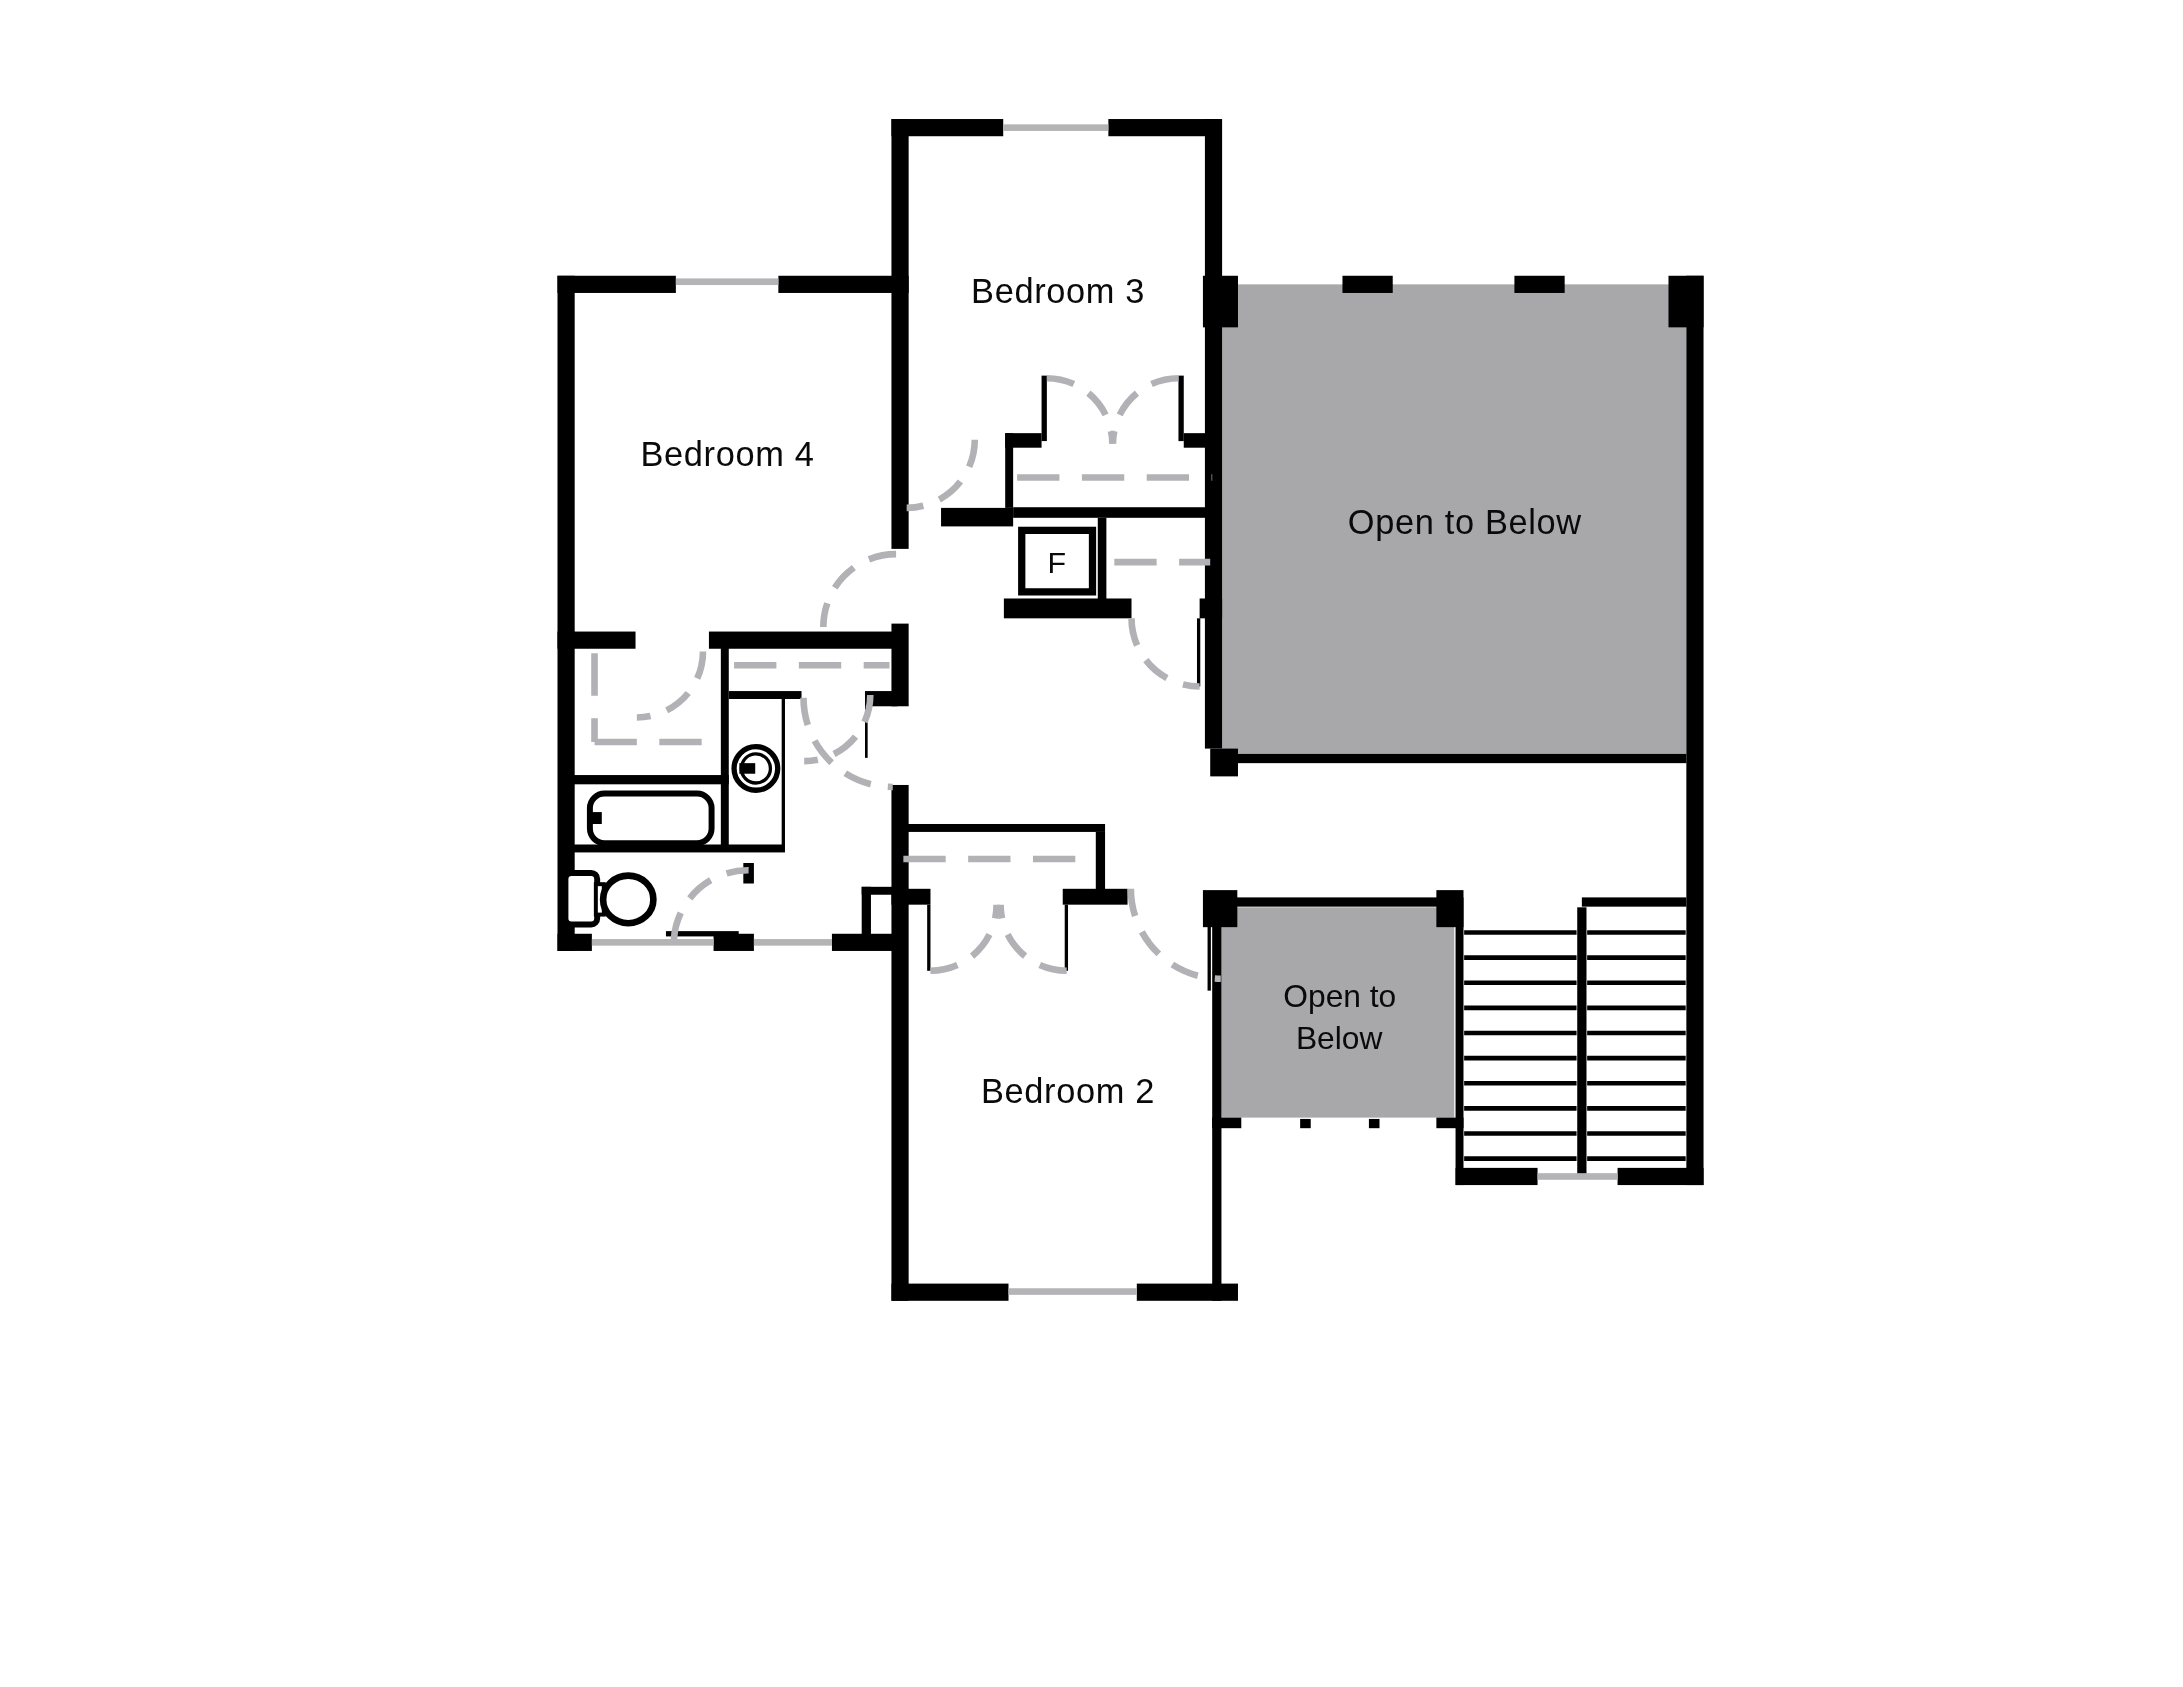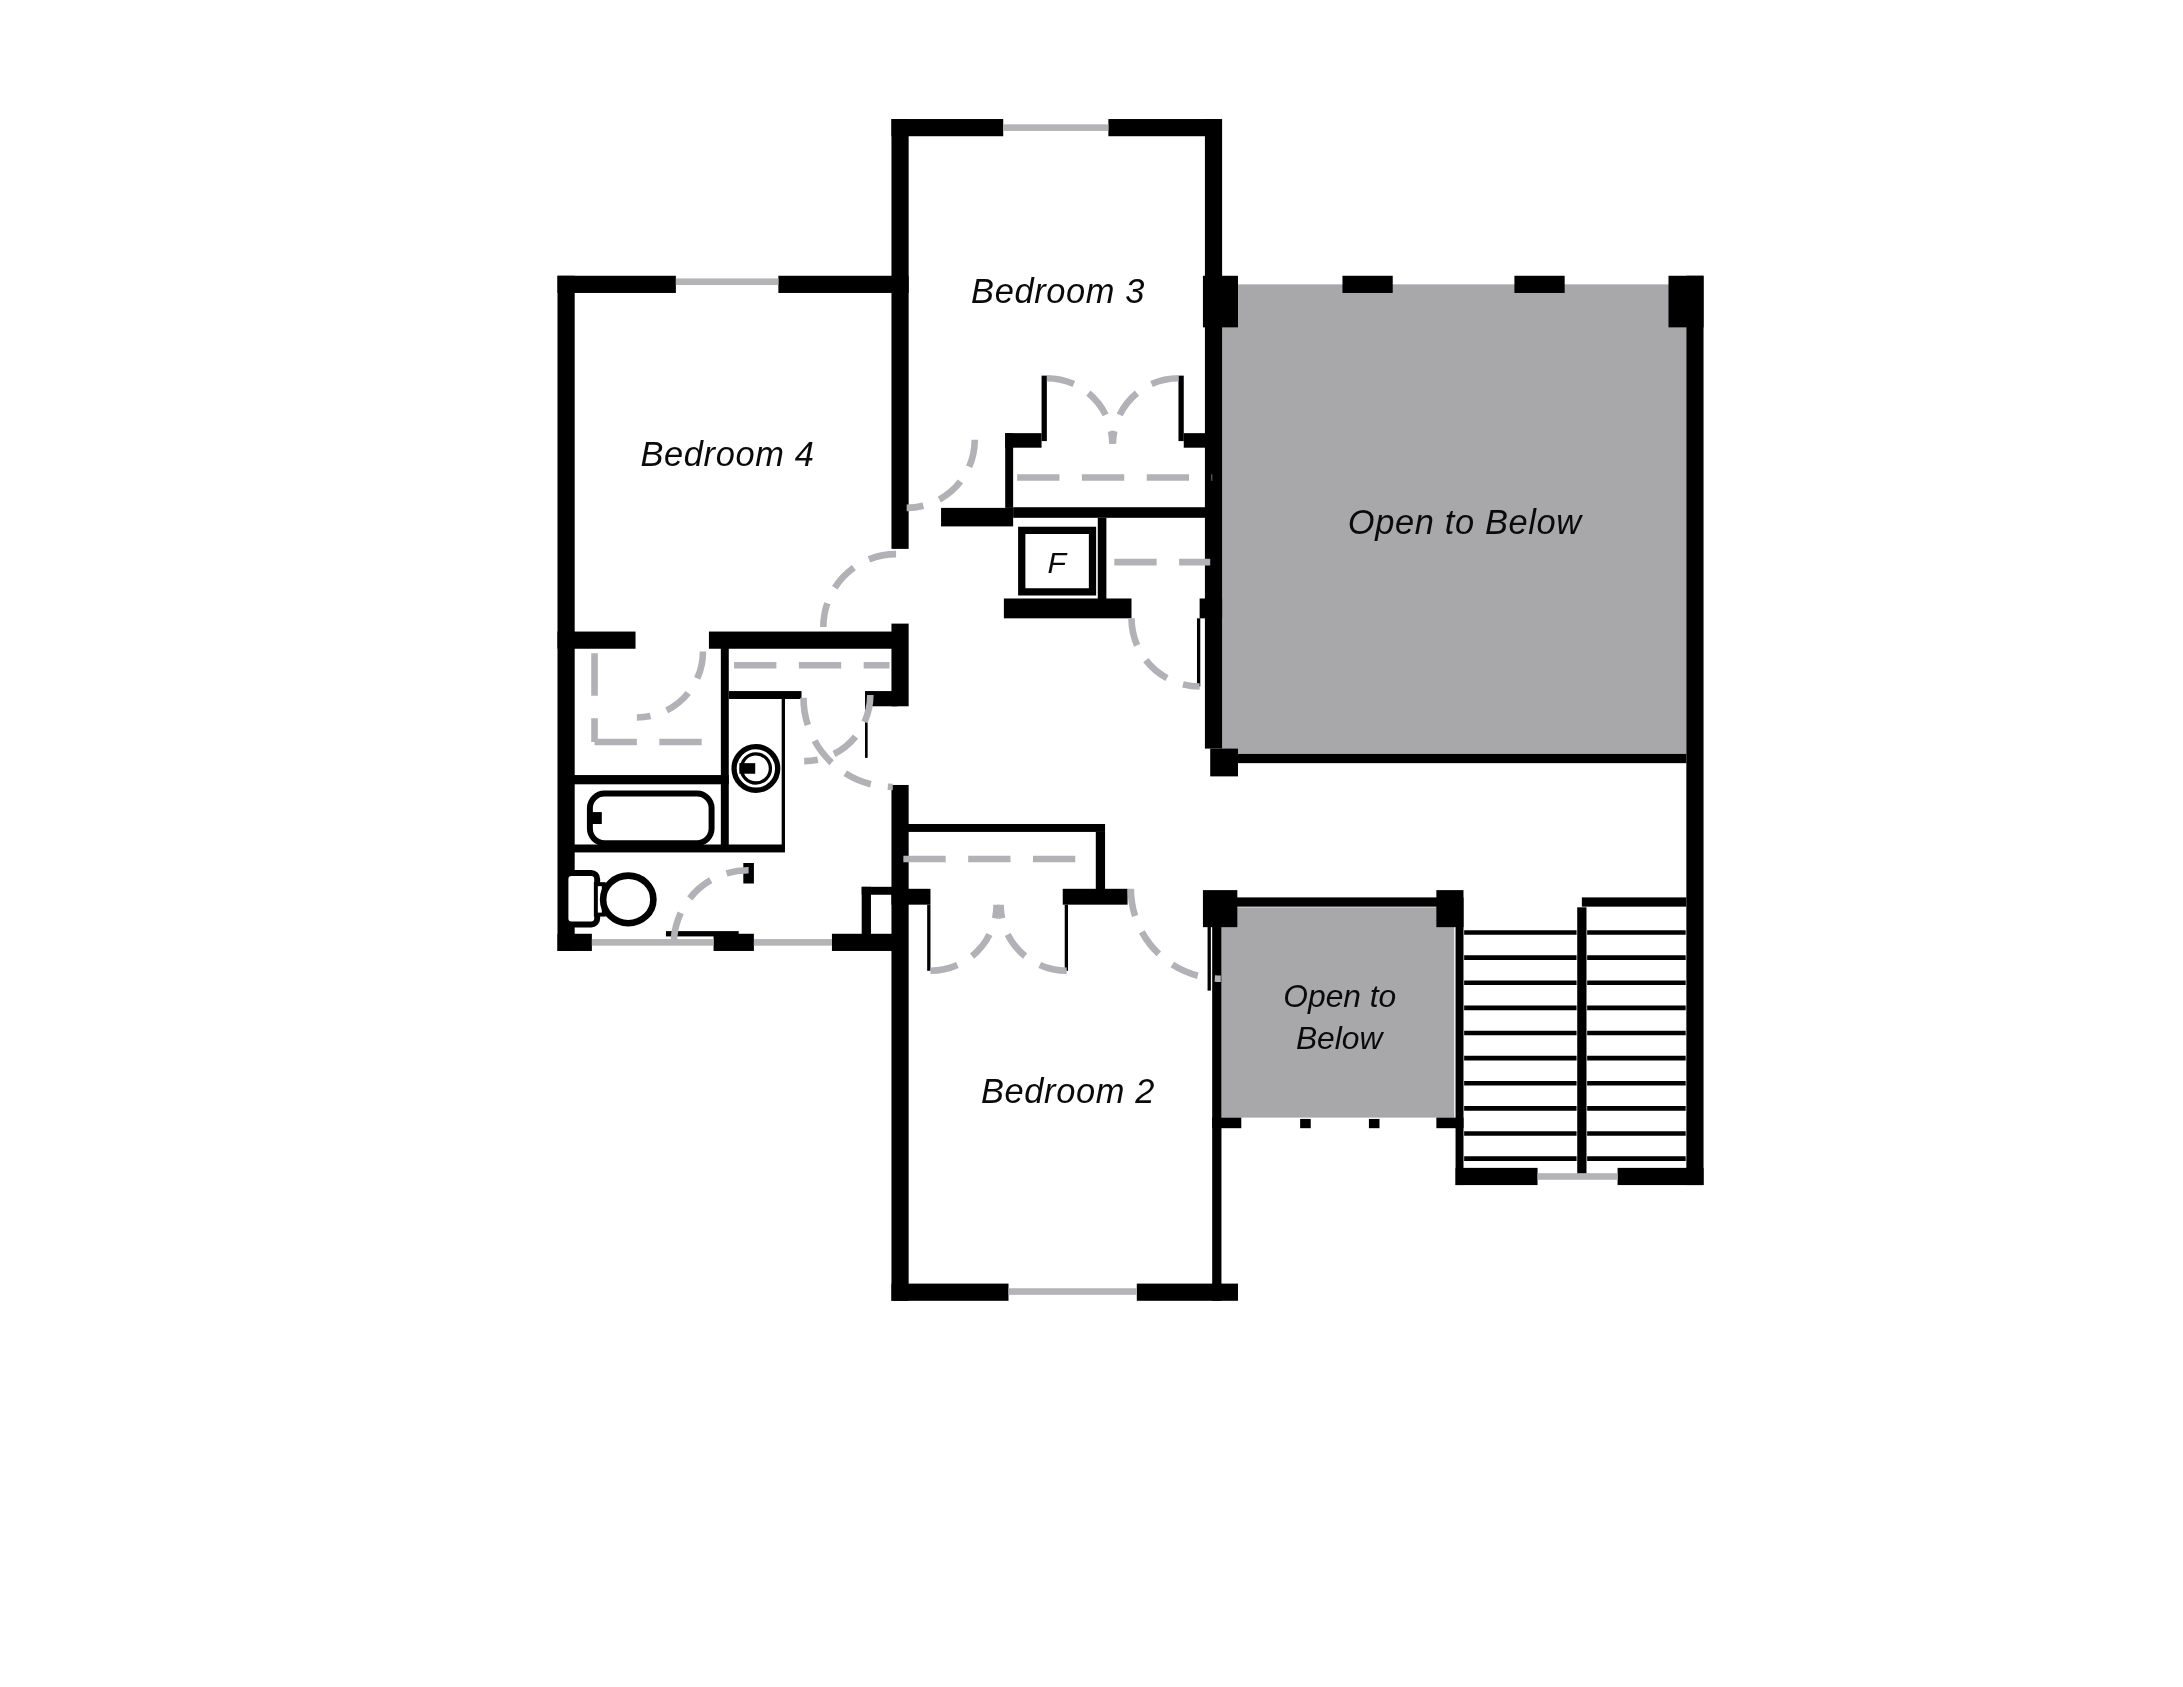--- a/index.html
+++ b/index.html
@@ -2,21 +2,20 @@
 <html style="--wall: #000000; --open-area: #a8a8ab; --window: #b4b4b6; --door-arc: #b2b2b6; --text: #0a0a0a;font-size:10.6px"><head>
 <meta charset="utf-8">
 <style>
   html,body{margin:0;padding:0;background:#ffffff;}
   .plan{
     position:relative;
     width:2183px;
     height:1687px;
     background:#ffffff;
     font-family:"Liberation Sans", sans-serif;
-    font-style:italic;
   }
   .plan svg{position:absolute;left:0;top:0;width:100%;height:100%;}
   .wall{fill:var(--wall,#000);}
   .win{fill:var(--window,#b4b4b6);}
   .gray{fill:var(--open-area,#a8a8ab);}
   .arc{fill:none;stroke:var(--door-arc,#b2b2b6);stroke-width:10;stroke-dasharray:42 26;stroke-linecap:butt;}
   .rod{fill:none;stroke:var(--door-arc,#b2b2b6);stroke-width:10;stroke-dasharray:64 34;}
   .fix{fill:#ffffff;stroke:var(--wall,#000);}
   .tread{stroke:var(--wall,#000);stroke-width:7;}
   .leaf{fill:var(--wall,#000);}

